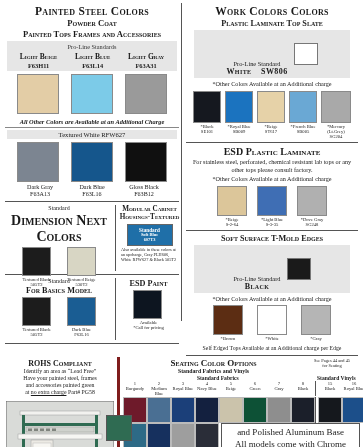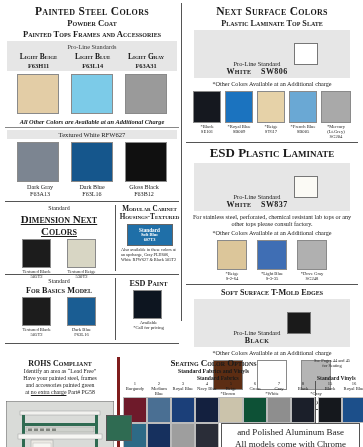--- a/index.html
+++ b/index.html
@@ -157,21 +157,21 @@
           <div class="lbl">Gloss Black</div>
           <div class="lbl" style="margin-top:0">F63B12</div>
         </div>
       </div>
 
       <hr class="hr">
 
       <div class="prow" style="height:66px;">
         <div class="pcell" style="width:112px;flex:none;">
           <div class="tiny" style="font-size:6px;">Standard</div>
-          <div class="h3" style="font-size:11px;text-decoration:underline;">Dimension Next Colors</div>
+          <div class="h3" style="font-size:14px;">Dimension Next Colors</div>
           <div style="display:flex;justify-content:center;gap:16px;margin-top:2px;">
             <div>
               <div class="swsm" style="background:#1c1c1c"></div>
               <div class="lblsm">Textured Black</div>
               <div class="lblsm" style="margin-top:0">505T2</div>
             </div>
             <div>
               <div class="swsm" style="background:#d8d6c4"></div>
               <div class="lblsm">Textured Beige</div>
               <div class="lblsm" style="margin-top:0">530T2</div>
@@ -217,21 +217,21 @@
               <div class="lblsm" style="margin-top:0">*Call for pricing</div>
             </div>
           </div>
         </div>
       </div>
       <hr class="hr">
     </div>
 
     <div class="colR">
 
-      <div class="h1">Next Surface Colors</div>
+      <div class="h1">Work Colors Colors</div>
 
       <div class="h2" style="font-size:8.2px;">Plastic Laminate Top Slate</div>
 
       <div class="prolinebox">
         <div class="txt">
           <div class="l1">Pro-Line Standard</div>
           <div class="l2">
             <span>White</span>
             &nbsp;&nbsp;
             <span>SW806</span>
@@ -265,33 +265,22 @@
         </div>
         <div style="width:30px;">
           <div style="height:30px;border:1px solid #8a8a8a;background:#a9a9a9"></div>
           <div class="lblsm">*Mercury (Lt.Grey)</div>
           <div class="lblsm" style="margin-top:0">SG204</div>
         </div>
       </div>
 
       <hr class="hr">
 
-      <div class="h2" style="font-size:13px;">ESD Plastic Laminate</div>
-
-      <div class="prolinebox">
-        <div class="txt">
-          <div class="l1">Pro-Line Standard</div>
-          <div class="l2">
-            <span>White</span>
-            &nbsp;&nbsp;
-            <span>SW837</span>
-          </div>
-        </div>
-        <div class="chip" style="background:#fbfaf5"></div>
-      </div>
+      <div class="h2" style="font-size:10px;">ESD Plastic Laminate</div>
+
 
       <div class="note" style="padding:0 6px;">For stainless steel, perforated, chemical resistant lab tops or any other tops please consult factory.</div>
       <div class="note" style="margin-top:2px;">*Other Colors Available at an Additional charge</div>
 
       <div style="display:flex;justify-content:center;gap:10px;margin-top:3px;">
         <div style="width:30px;">
           <div style="height:28px;border:1px solid #8a8a8a;background:#dcc69a"></div>
           <div class="lblsm">*Beige</div>
           <div class="lblsm" style="margin-top:0">S-2-64</div>
         </div>

